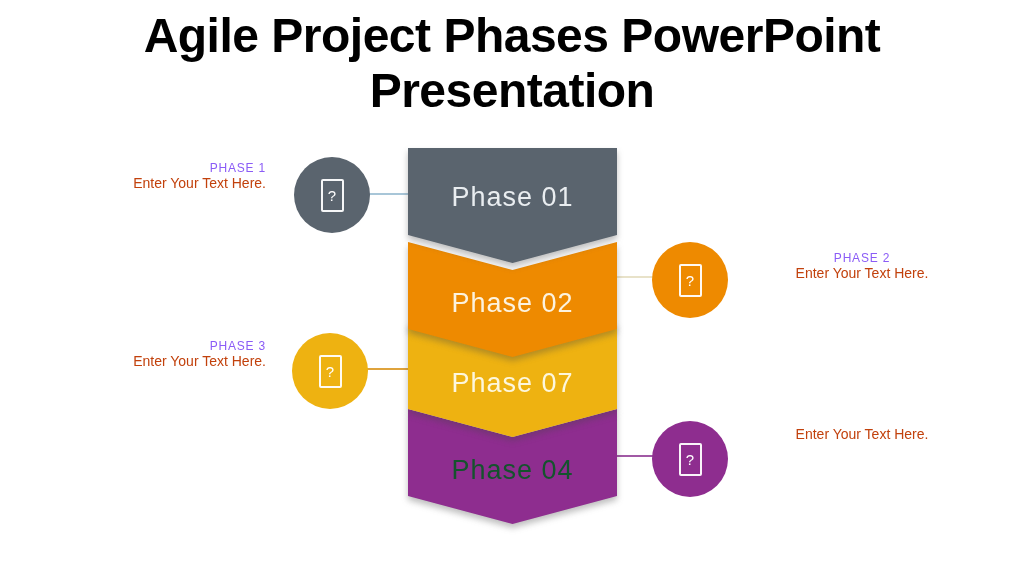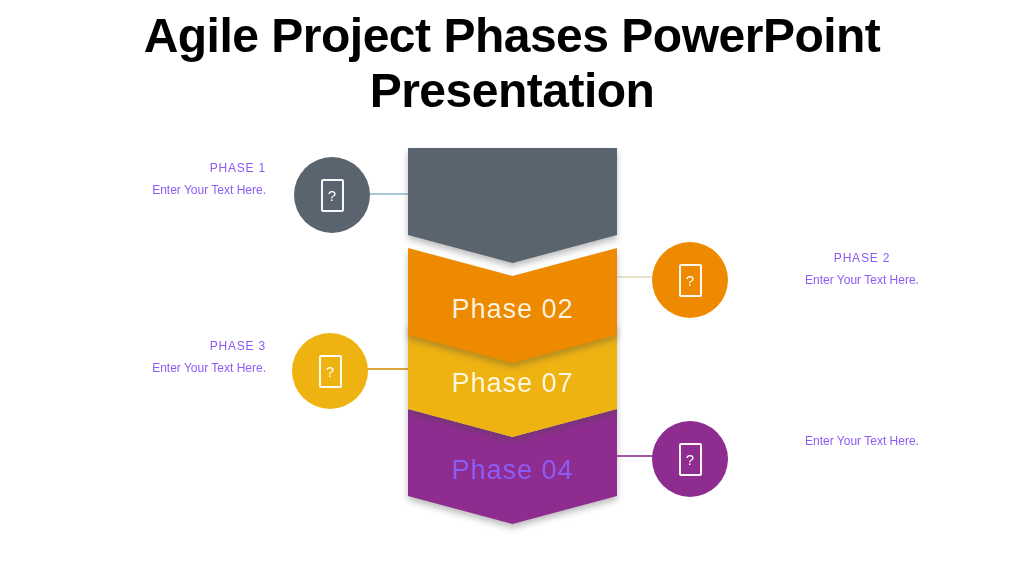--- a/index.html
+++ b/index.html
@@ -40,41 +40,41 @@
     width: 100%;
     height: 100%;
   }
   .shape.first {
     clip-path: polygon(0 0, 100% 0, 100% 75.65%, 50% 100%, 0 75.65%);
   }
   .shape.notched {
     clip-path: polygon(0 0, 50% 24.35%, 100% 0, 100% 75.65%, 50% 100%, 0 75.65%);
   }
   .chevron-1 { top: 148px; z-index: 40; }
-  .chevron-2 { top: 248px; z-index: 30; }
+  .chevron-2 { top: 242px; z-index: 30; }
   .chevron-3 { top: 322px; z-index: 20; }
   .chevron-4 { top: 409px; z-index: 10; }
   .chevron-1 .shape { background: #5a646e; }
   .chevron-2 .shape { background: #ee8a00; }
   .chevron-3 .shape { background: #eeb211; }
   .chevron-4 .shape { background: #8e2d8f; }
   .chevron-label {
     position: absolute;
     left: 0;
     width: 100%;
     text-align: center;
     font-size: 27px;
     font-weight: 300;
     letter-spacing: 1px;
     z-index: 5;
   }
   .chevron-1 .chevron-label { top: 34px; color: #e9edf0; }
   .chevron-2 .chevron-label { top: 46px; color: #fcf3df; }
   .chevron-3 .chevron-label { top: 46px; color: #fdf7dd; }
-  .chevron-4 .chevron-label { top: 46px; color: #8b5cf6; }
+  .chevron-4 .chevron-label { top: 46px; color: #14532d; }
   
   .connector {
     position: absolute;
     height: 2px;
     z-index: 2;
   }
   .connector-1 { left: 366px; top: 193px; width: 44px; background: #a8c6d8; }
   .connector-2 { left: 615px; top: 276px; width: 42px; background: #e8e2c9; }
   .connector-3 { left: 364px; top: 368px; width: 46px; background: #dfa33c; }
   .connector-4 { left: 615px; top: 455px; width: 42px; background: #a159a5; }
@@ -118,37 +118,38 @@
   .callout-2 { left: 762px; top: 251px; }
   .callout-3 { left: 66px;  top: 339px; }
   .callout-4 { left: 762px; top: 426px; }
   .callout-heading {
     font-size: 12px;
     font-weight: 500;
     letter-spacing: 0.8px;
     color: #8b5cf6;
   }
   .callout-body {
-    margin-top: 8px;
-    font-size: 12px;
+    margin-top: 0;
+    font-size: 14px;
     font-weight: 400;
-    color: #8b5cf6;
+    color: #c2410c;
   }
 </style>
 </head>
 <body>
 
 <div id="slide">
 
   <div class="slide-title">Agile Project Phases PowerPoint Presentation</div>
 
   <div>
 
     <div class="chevron chevron-1">
       <div class="shape first"></div>
+      <div class="chevron-label">Phase 01</div>
     </div>
     <div class="chevron chevron-2">
       <div class="shape notched"></div>
       <div class="chevron-label">Phase 02</div>
     </div>
     <div class="chevron chevron-3">
       <div class="shape notched"></div>
       <div class="chevron-label">Phase 07</div>
     </div>
     <div class="chevron chevron-4">

